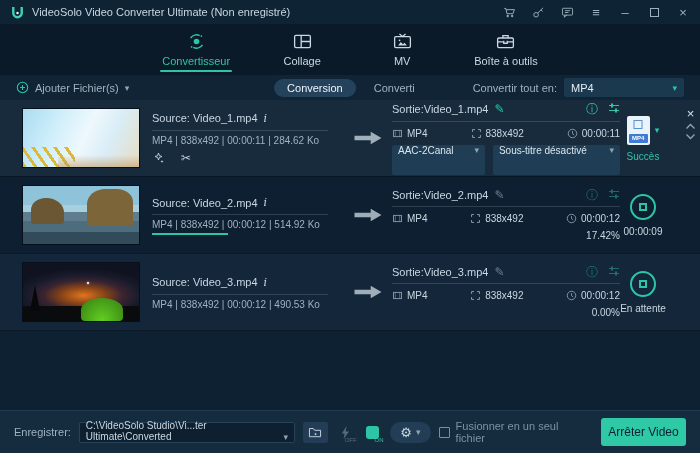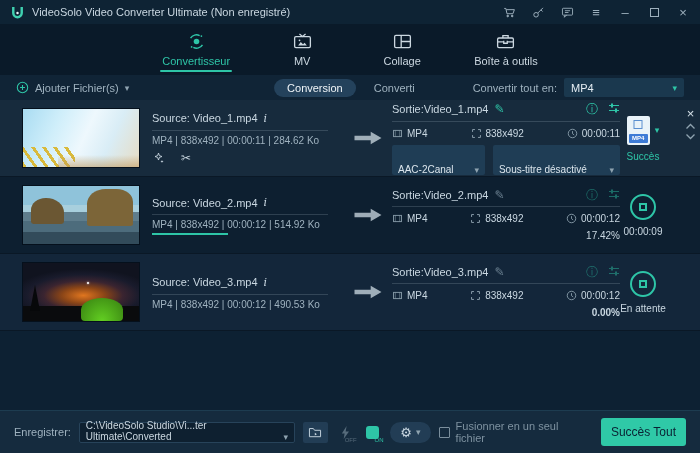--- a/index.html
+++ b/index.html
@@ -78,21 +78,21 @@
   .pencil { color:#2ec5a7; font-size:12px; cursor:pointer; }
   .pencil.dim { color:#6c8292; }
   .oicons { margin-left:auto; display:flex; gap:10px; align-items:center; color:#2ec5a7; }
   .oicons.dim { opacity:.45; }
   .oicons .oi { font-size:12px; line-height:1; cursor:pointer; }
   .oicons svg { width:12px; height:12px; }
   .line2 { display:flex; align-items:center; color:#c9d7e1; font-size:10px; justify-content:space-between; height:15px; }
   .grp { display:flex; align-items:center; gap:4px; }
   .grp svg { width:11px; height:11px; color:#8fa3b0; }
   .line3 { display:flex; gap:8px; margin-top:4px; }
-  .dropdown { height:30px; background:#1f3d55; border-radius:2px; display:flex; align-items:flex-end; padding:0 6px; color:#dbe5ec; font-size:10px; cursor:pointer; }
+  .dropdown { height:30px; background:#1f3d55; border-radius:2px; display:flex; align-items:flex-start; padding:0 6px; color:#dbe5ec; font-size:10px; cursor:pointer; }
   .dd-audio { width:102px; }
   .dd-sub { width:140px; }
   .dropdown .caret { margin-left:auto; }
 
   .right-col { position:absolute; right:24px; top:0; width:66px; height:77px; display:flex; flex-direction:column; align-items:center; justify-content:center; }
   .badge-wrap { display:flex; align-items:center; gap:5px; cursor:pointer; }
   .mp4badge { width:23px; height:29px; background:#e9f3f9; border-radius:2px; position:relative; }
   .mp4badge .inner { position:absolute; top:4px; left:50%; transform:translateX(-50%); width:9px; height:9px; border:1px solid #5a8fd0; }
   .mp4badge .band { position:absolute; bottom:2px; left:2px; right:2px; height:9px; background:#3d7bd6; color:#fff; font-size:6px; display:flex; align-items:center; justify-content:center; border-radius:1px; font-weight:bold; }
   .badge-caret { color:#2ec5a7; font-size:9px; }
@@ -177,33 +177,33 @@
         <path d="M5.2 8.2a7.6 7.6 0 0 1 10.4-2.8"></path>
           <path d="M18.8 15.8a7.6 7.6 0 0 1-10.4 2.8"></path>
         <circle cx="17.6" cy="5.8" r="1" fill="currentColor" stroke="none"></circle>
           <circle cx="6.4" cy="18.2" r="1" fill="currentColor" stroke="none"></circle>
       </svg>
       <span class="nav-label">Convertisseur</span>
       <span class="underline"></span>
     </div>
     <div class="nav-tab">
       <svg viewBox="0 0 24 24" fill="none" stroke="currentColor" stroke-width="1.5">
+        <rect x="3" y="5" width="18" height="14" rx="1.5"></rect>
+          <path d="M10.5 5v14M10.5 12H21"></path>
+      </svg>
+      <span class="nav-label">Collage</span>
+    </div>
+    <div class="nav-tab">
+      <svg viewBox="0 0 24 24" fill="none" stroke="currentColor" stroke-width="1.5">
         <rect x="3" y="6.5" width="18" height="12.5" rx="1.5"></rect>
           <path d="M8.5 3.5l3.5 2.8 3.5-2.8"></path>
         <path d="M7 16.5l3-4 2.6 2.6 1.8-1.8 2.6 3.2z" fill="currentColor" stroke="none"></path>
           <circle cx="8.6" cy="10.6" r="1" fill="currentColor" stroke="none"></circle>
       </svg>
       <span class="nav-label">MV</span>
-    </div>
-    <div class="nav-tab">
-      <svg viewBox="0 0 24 24" fill="none" stroke="currentColor" stroke-width="1.5">
-        <rect x="3" y="5" width="18" height="14" rx="1.5"></rect>
-          <path d="M10.5 5v14M10.5 12H21"></path>
-      </svg>
-      <span class="nav-label">Collage</span>
     </div>
     <div class="nav-tab">
       <svg viewBox="0 0 24 24" fill="none" stroke="currentColor" stroke-width="1.5">
         <rect x="3" y="8" width="18" height="11" rx="1.5"></rect>
           <path d="M9 8V5.2h6V8"></path>
           <path d="M3 12.5h7M14 12.5h7M10 11v3h4v-3"></path>
       </svg>
       <span class="nav-label">Boîte à outils</span>
     </div>
   </div>
@@ -443,21 +443,21 @@
               <span>838x492</span>
             </span>
           <span class="grp">
               <svg viewBox="0 0 14 14" fill="none" stroke="currentColor" stroke-width="1.1">
                 <circle cx="7" cy="7" r="5.4"></circle>
                 <path d="M7 4v3.2l2.1 1.6"></path>
               </svg>
               <span>00:00:12</span>
             </span>
         </div>
-        <div class="line2" style="justify-content:flex-end; margin-top:2px;font-weight:bold;">
+        <div class="line2" style="justify-content:flex-end; margin-top:2px;">
           <span>0.00%</span>
         </div>
       </div>
       <div class="right-col">
         <div class="stopbtn">
             <span class="sq"></span>
           </div>
         <div class="status">En attente</div>
       </div>
     </div>
@@ -488,16 +488,16 @@
       <span class="mini-tag">ON</span>
     </div>
     <div class="gear-pill">
       <span class="gear-glyph">⚙</span>
       <span class="caret">▾</span>
     </div>
     <div class="merge">
       <span class="checkbox"></span>
       <span>Fusionner en un seul fichier</span>
     </div>
-    <button class="stop-all">Succès Tout</button>
+    <button class="stop-all">Arrêter Video</button>
   </div>
 
 </div>
 
 </body></html>

